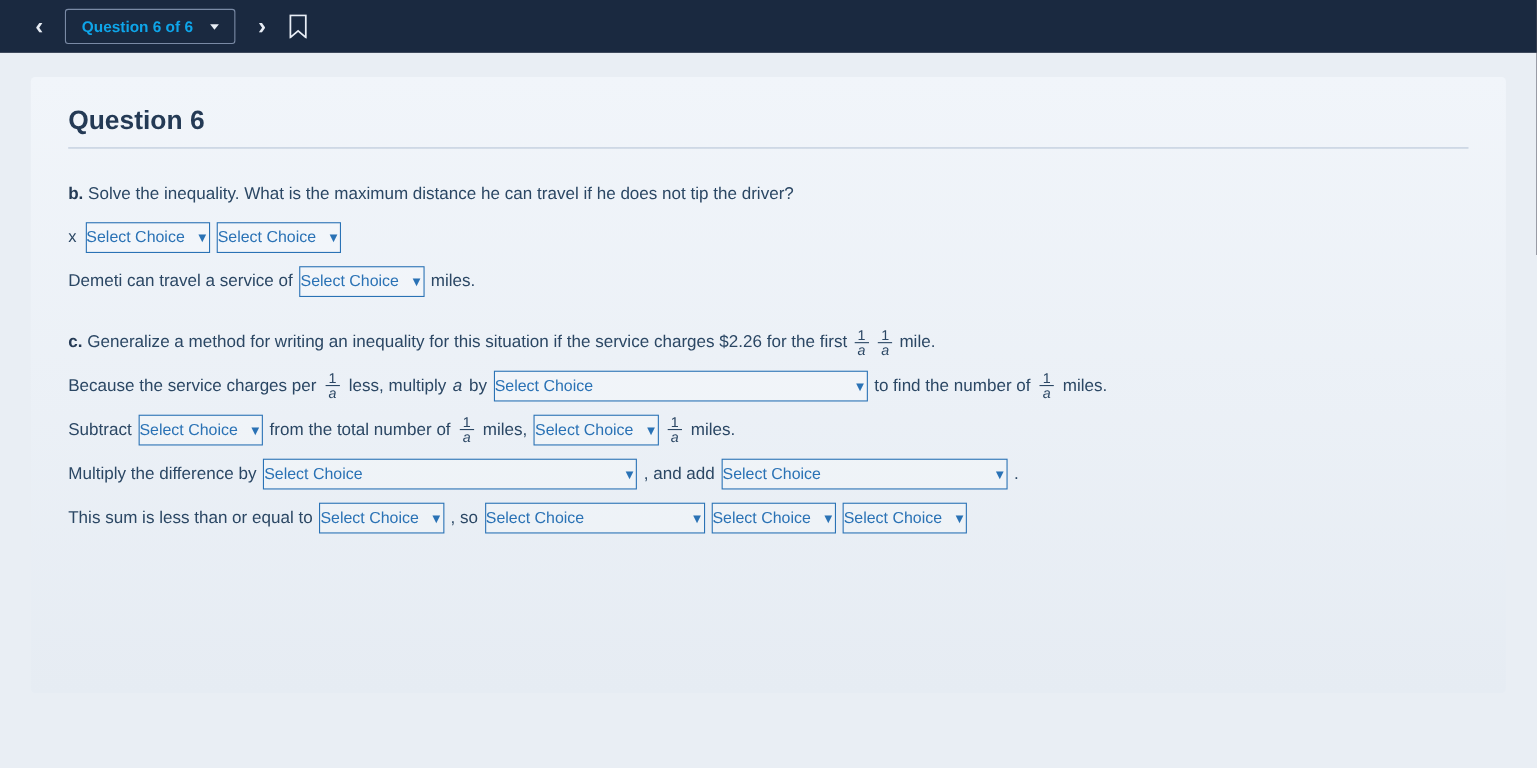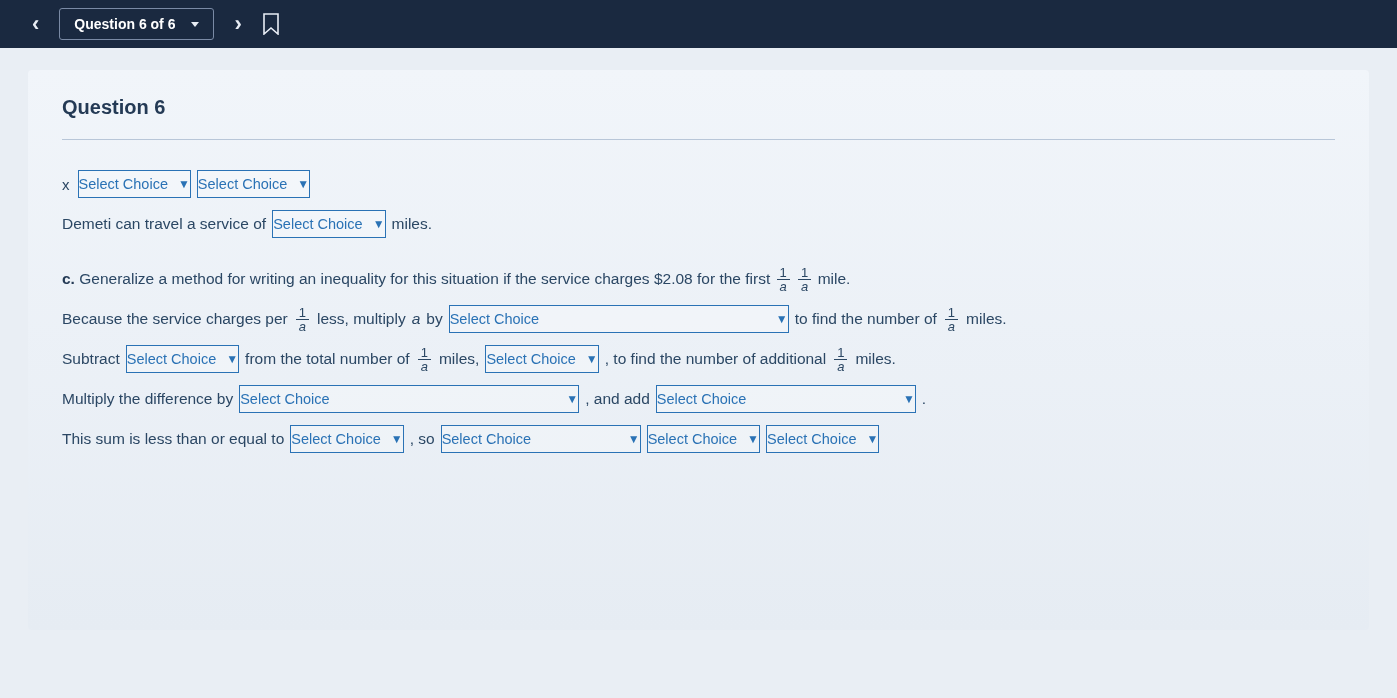--- a/index.html
+++ b/index.html
@@ -22,21 +22,21 @@
     color: #e8edf5;
     font-size: 22px;
     font-weight: bold;
     padding: 0 12px;
     cursor: pointer;
     user-select: none;
   }
   .question-selector {
     border: 1.5px solid #7a8aa5;
     border-radius: 3px;
-    color: #ffffff;
+    color: #0ea5e9;
     font-size: 14px;
     font-weight: bold;
     padding: 7px 14px;
     display: flex;
     align-items: center;
     gap: 16px;
     cursor: pointer;
   }
   .dropdown-caret {
     width: 0; height: 0;
@@ -51,24 +51,24 @@
     padding: 22px 28px 28px 28px;
   }
   .card {
     background: linear-gradient(180deg, #f1f5fa 0%, #e6ecf3 100%);
     border-radius: 4px;
     padding: 26px 34px 40px 34px;
     min-height: 560px;
     color: #1f3550;
   }
   .q-title {
-    font-size: 20px;
+    font-size: 24px;
     font-weight: bold;
     color: #243a55;
-    margin-bottom: 20px;
+    margin-bottom: 10px;
   }
   .title-rule {
     border: none;
     border-top: 1px solid #b8c6d8;
     margin-bottom: 30px;
   }
   .part {
     margin-bottom: 28px;
   }
   .part-label {
@@ -139,20 +139,24 @@
   </span>
 </div>
 
 <div class="content-wrap">
   <div class="card">
 
     <div class="q-title">Question 6</div>
     <hr class="title-rule">
 
     <div class="part">
+      <p class="body-text">
+        <span class="part-label">b.</span>
+        <span>Solve the inequality. What is the maximum distance he can travel if he does not tip the driver?</span>
+      </p>
 
       <div class="row">
         <span class="x-lead">x</span>
         <span class="select-box">
           <span>Select Choice</span>
           <span class="select-caret">▼</span>
         </span>
         <span class="select-box">
           <span>Select Choice</span>
           <span class="select-caret">▼</span>
@@ -165,21 +169,21 @@
           <span>Select Choice</span>
           <span class="select-caret">▼</span>
         </span>
         <span>miles.</span>
       </div>
     </div>
 
     <div class="part">
       <p class="body-text">
         <span class="part-label">c.</span>
-        <span>Generalize a method for writing an inequality for this situation if the service charges $2.08 for the first</span>
+        <span>Generalize a method for writing an inequality for this situation if the service charges $2.26 for the first</span>
         <span class="frac">
           <span class="num">1</span>
           <span class="den ital">a</span>
         </span>
         <span class="frac">
           <span class="num">1</span>
           <span class="den ital">a</span>
         </span>
         <span>mile.</span>
       </p>
@@ -214,21 +218,20 @@
         <span>from the total number of</span>
         <span class="frac">
           <span class="num">1</span>
           <span class="den ital">a</span>
         </span>
         <span>miles,</span>
         <span class="select-box">
           <span>Select Choice</span>
           <span class="select-caret">▼</span>
         </span>
-        <span>, to find the number of additional</span>
         <span class="frac">
           <span class="num">1</span>
           <span class="den ital">a</span>
         </span>
         <span>miles.</span>
       </div>
 
       <div class="row">
         <span>Multiply the difference by</span>
         <span class="select-box wide">

